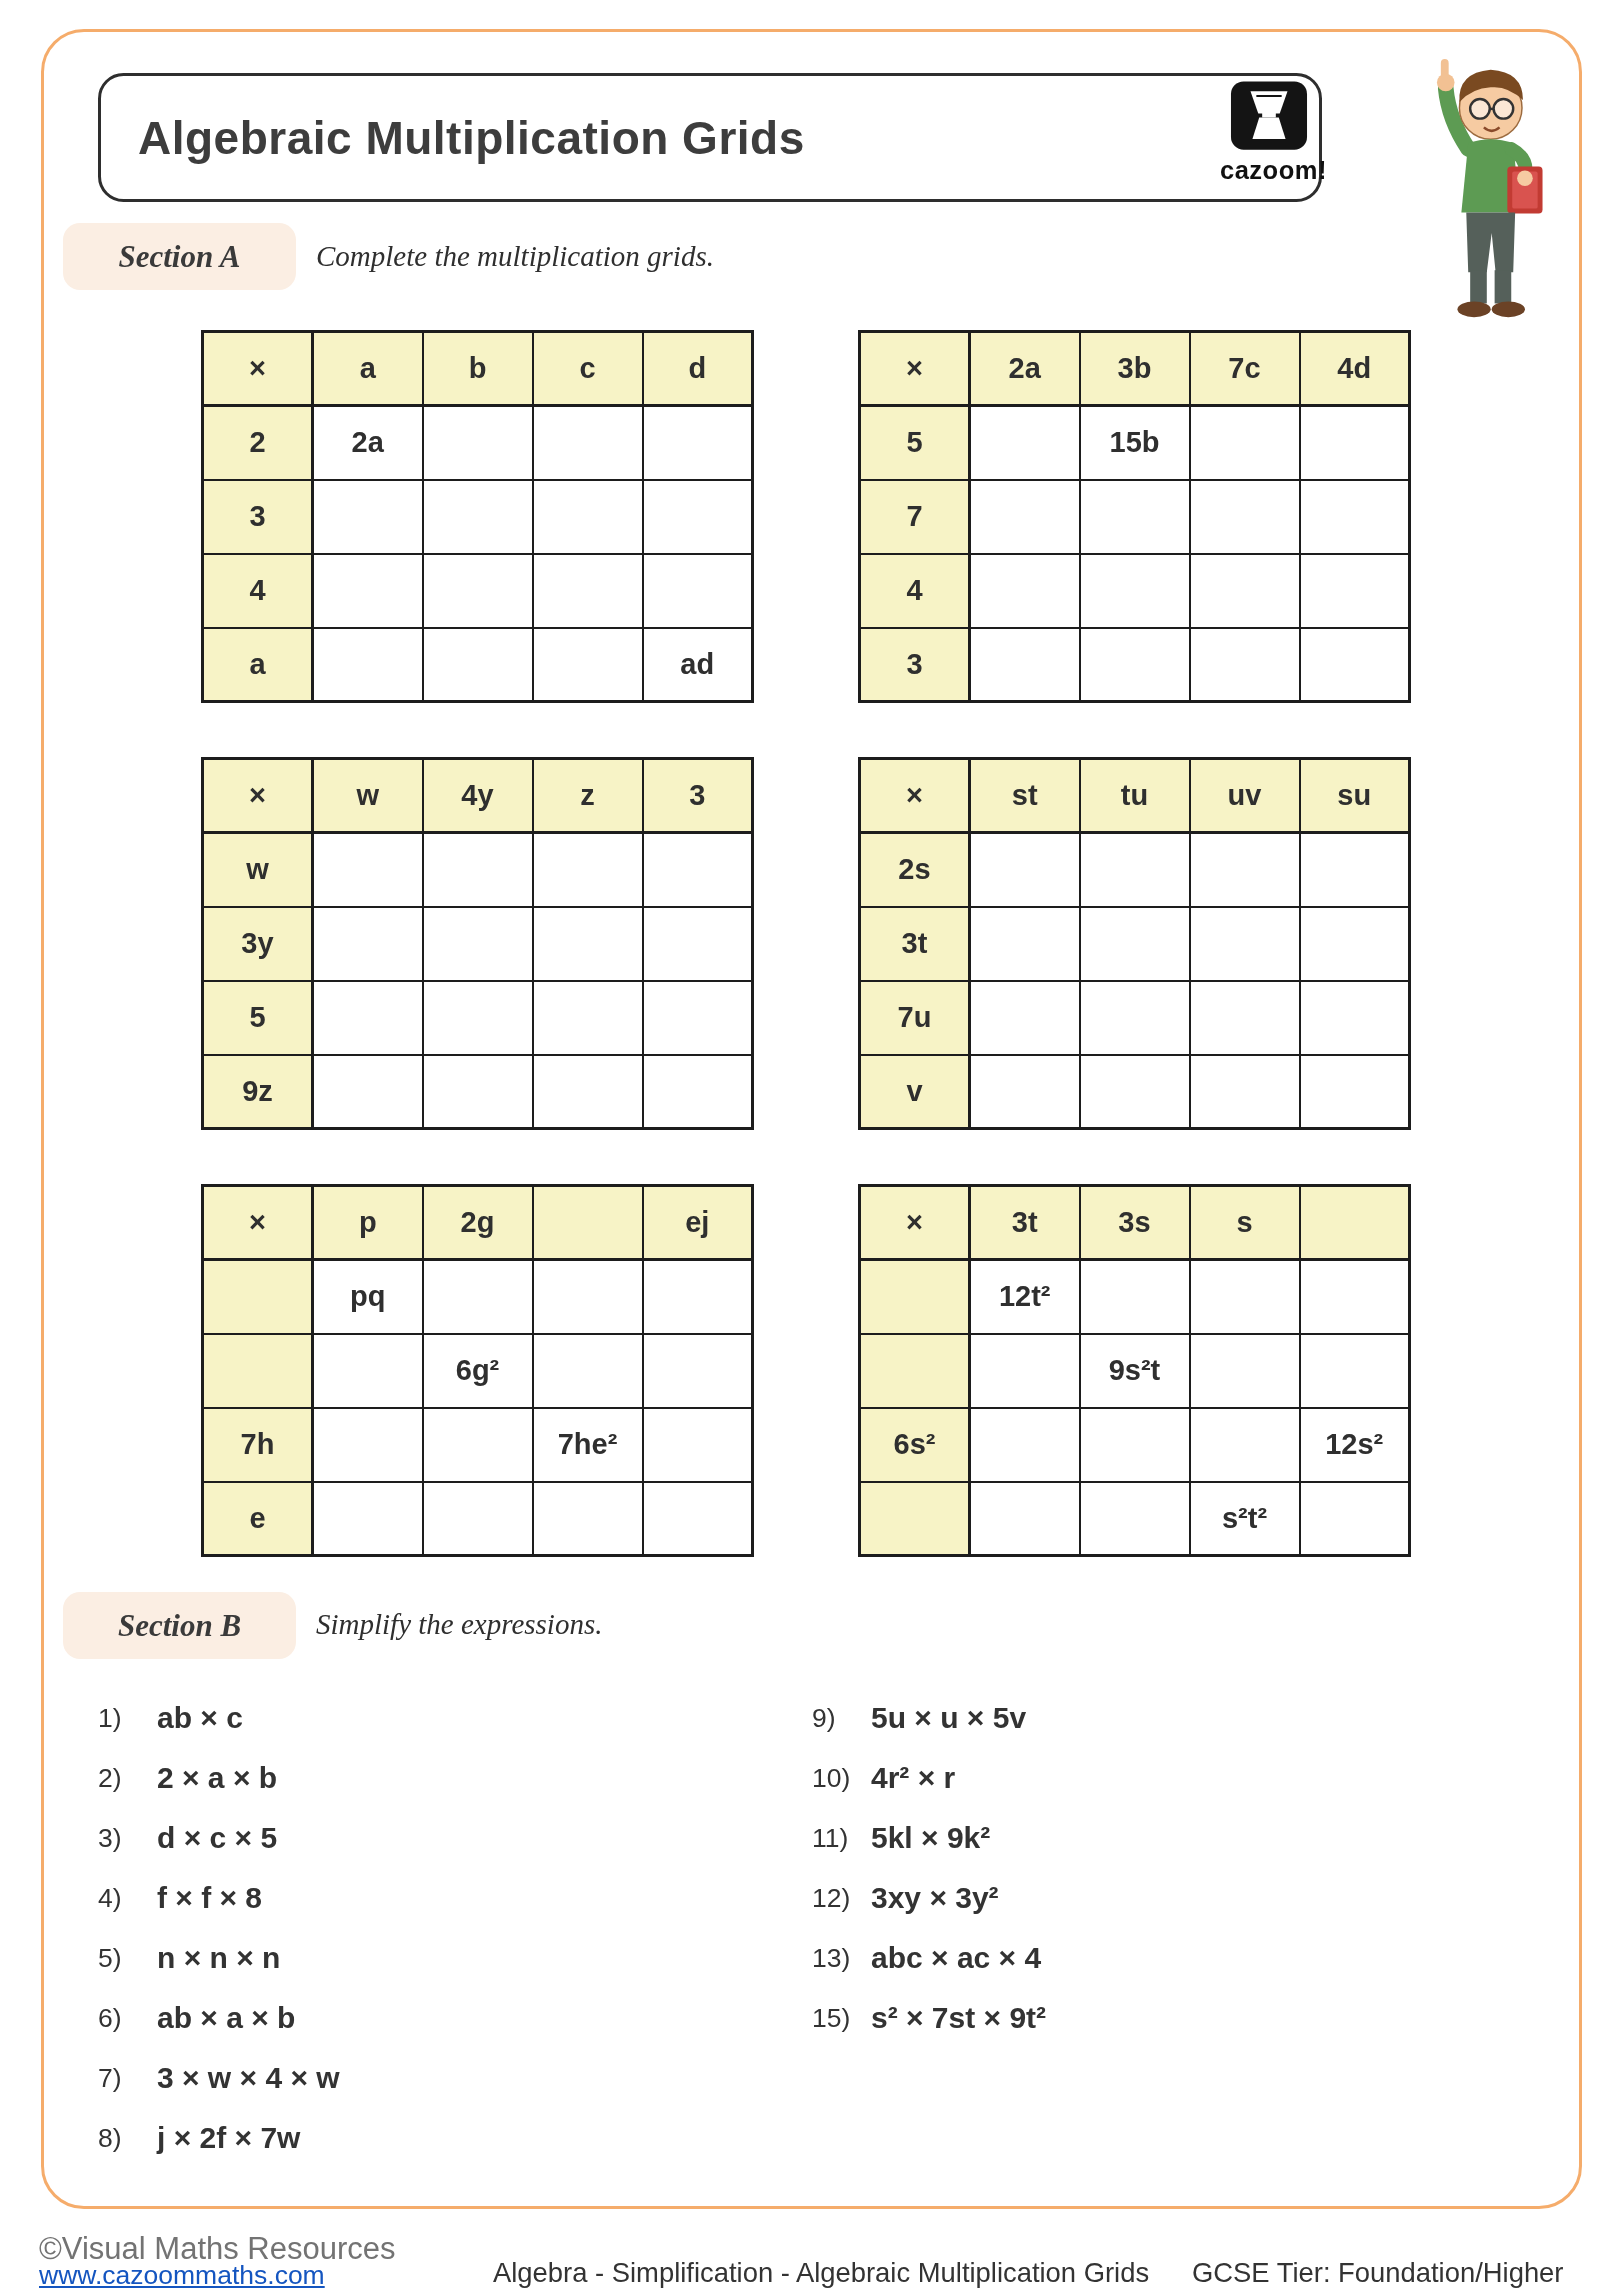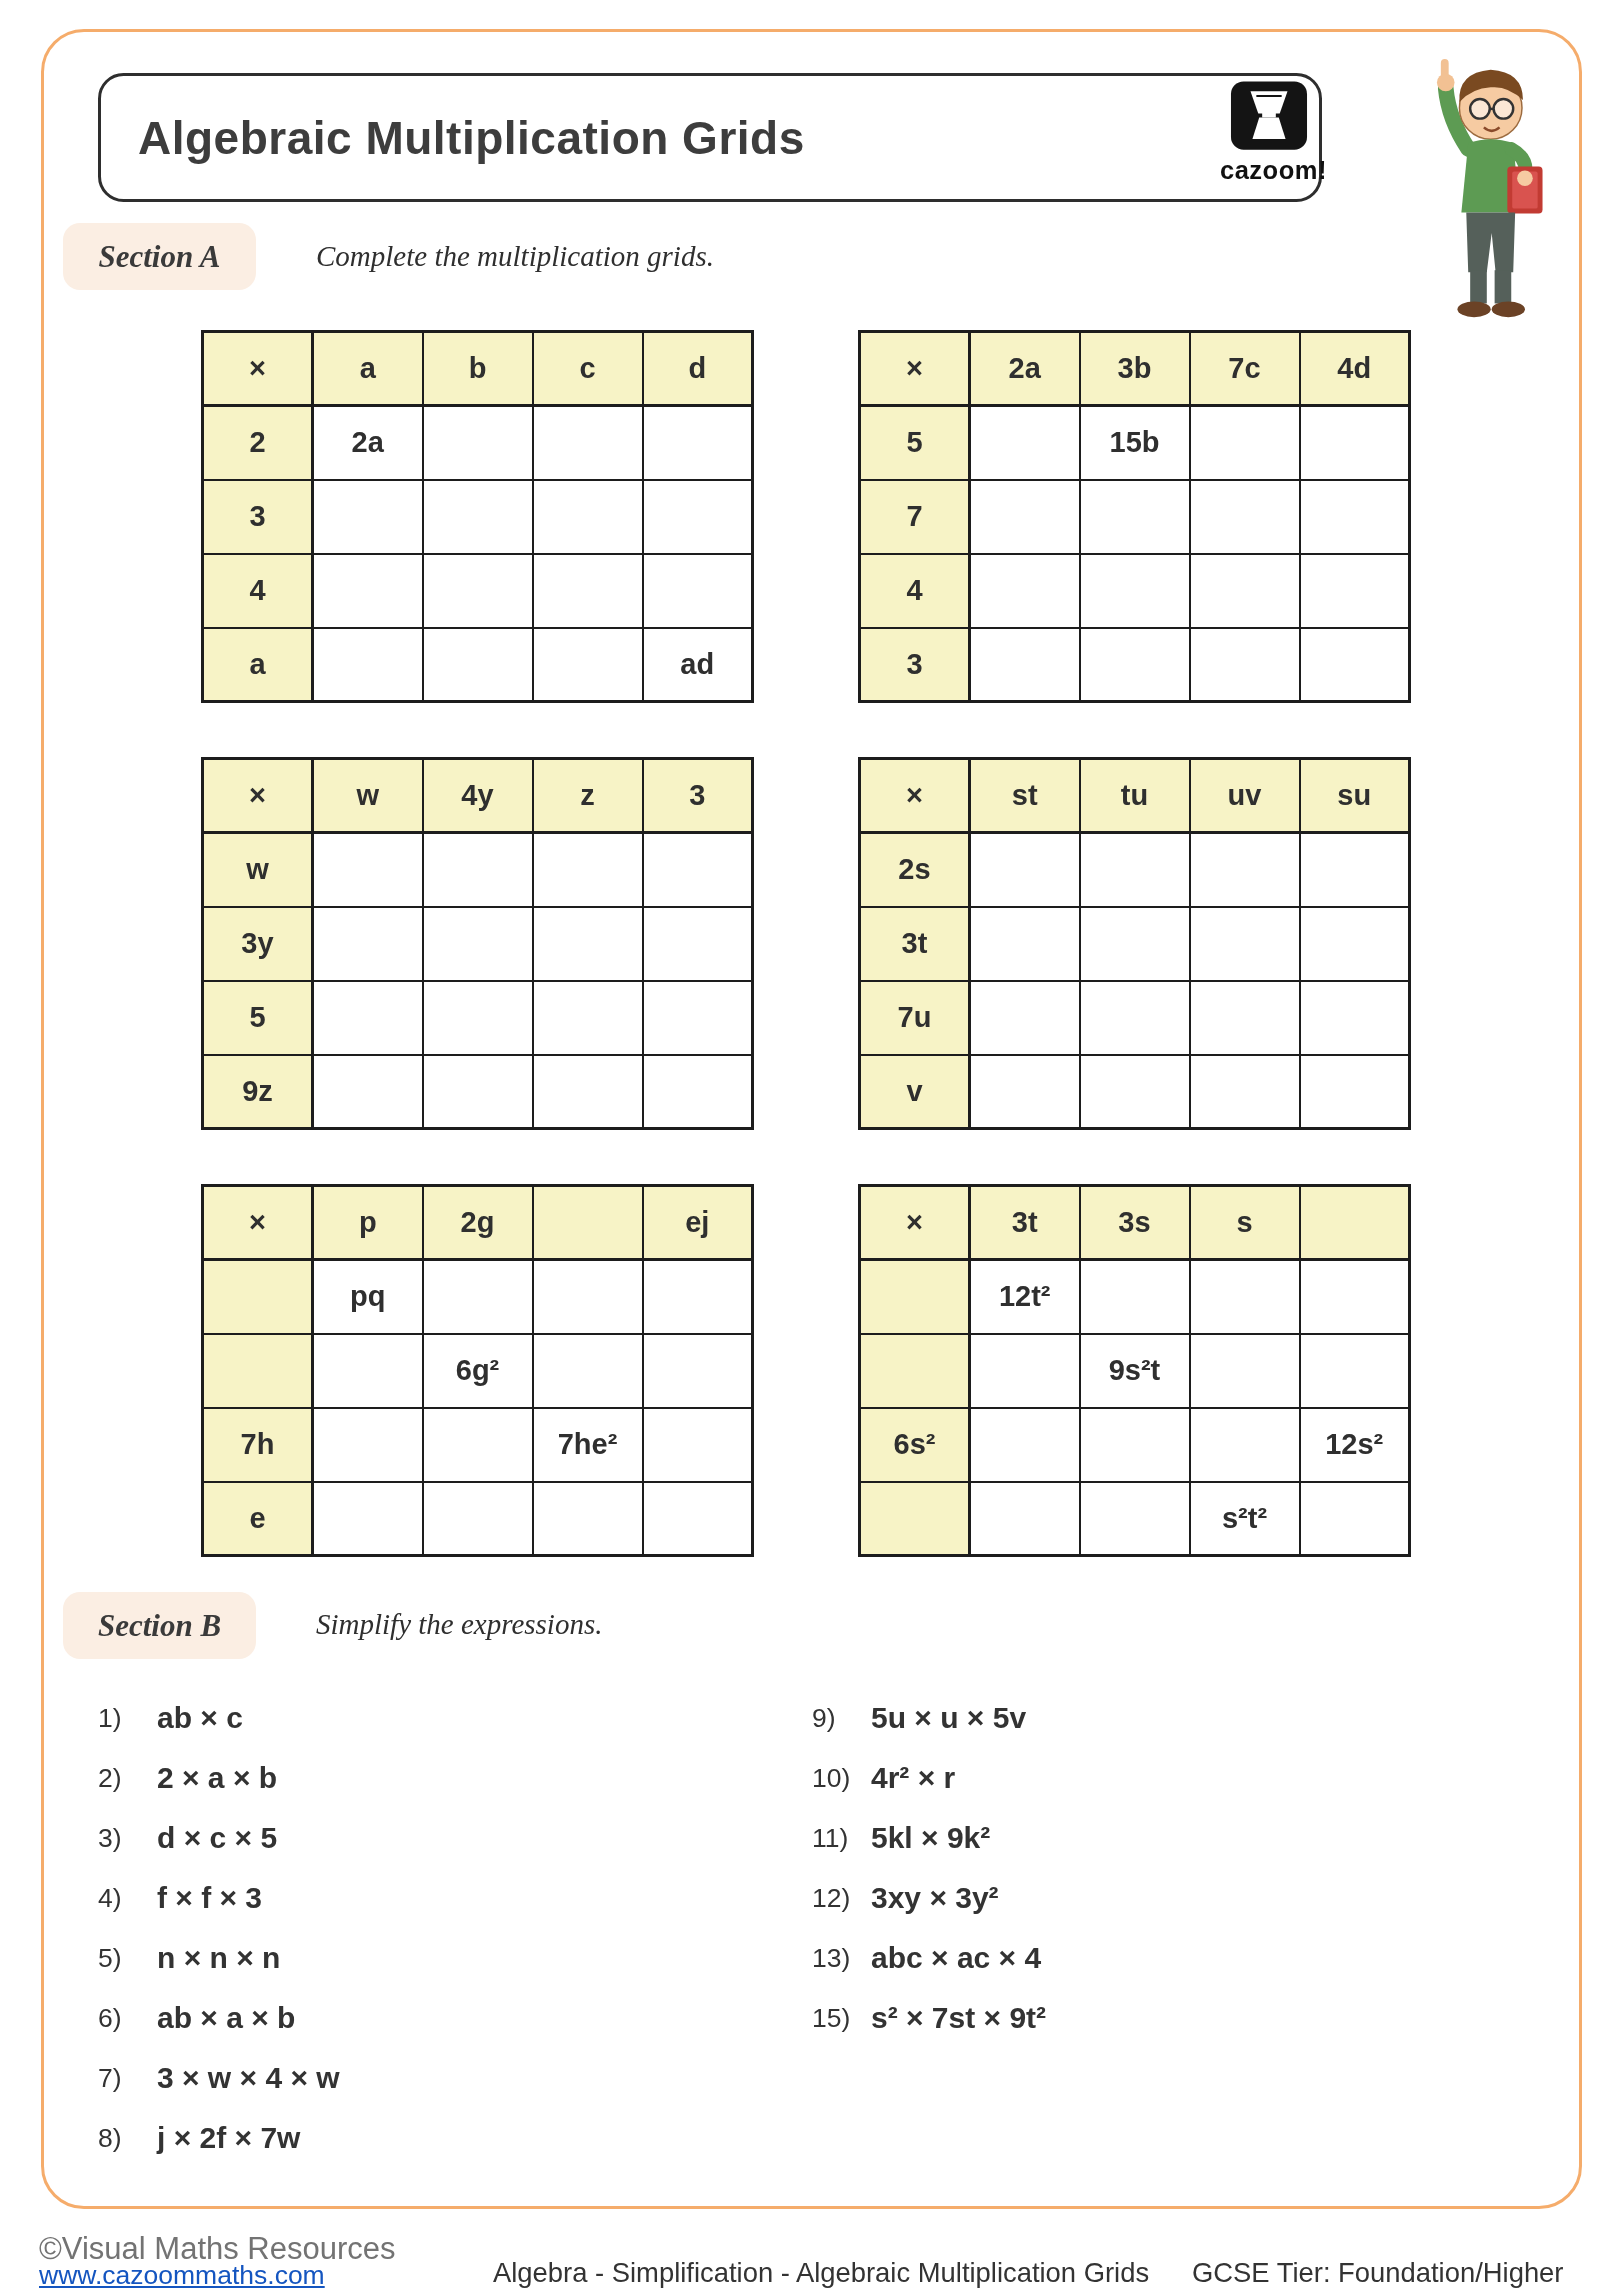--- a/index.html
+++ b/index.html
@@ -38,21 +38,21 @@
     text-align:center;
   }
   .logo-text {
     font-size:25.5px; font-weight:bold; color:#111; margin-top:1px;
     letter-spacing:0.5px;
   }
   .teacher { position:absolute; left:1390px; top:49px; width:176px; height:284px; }
 
   
   .section-label {
-    position:absolute; left:63px; width:193px; height:67px;
+    position:absolute; left:63px; width:233px; height:67px;
     background:#FBEEE3; border-radius:17px;
     display:flex; align-items:center; justify-content:center;
     font-family:"Liberation Serif", serif;
     font-weight:bold; font-style:italic; font-size:31px; color:#3a3a3a;
   }
   .sec-a { top:223px; }
   .sec-b { top:1592px; }
   .section-instruction {
     position:absolute; left:316px;
     font-family:"Liberation Serif", serif;
@@ -404,21 +404,21 @@
     <div class="expr-row">
       <span class="expr-num">2)</span>
       <span class="expr-text">2 × a × b</span>
     </div>
     <div class="expr-row">
       <span class="expr-num">3)</span>
       <span class="expr-text">d × c × 5</span>
     </div>
     <div class="expr-row">
       <span class="expr-num">4)</span>
-      <span class="expr-text">f × f × 3</span>
+      <span class="expr-text">f × f × 8</span>
     </div>
     <div class="expr-row">
       <span class="expr-num">5)</span>
       <span class="expr-text">n × n × n</span>
     </div>
     <div class="expr-row">
       <span class="expr-num">6)</span>
       <span class="expr-text">ab × a × b</span>
     </div>
     <div class="expr-row">

